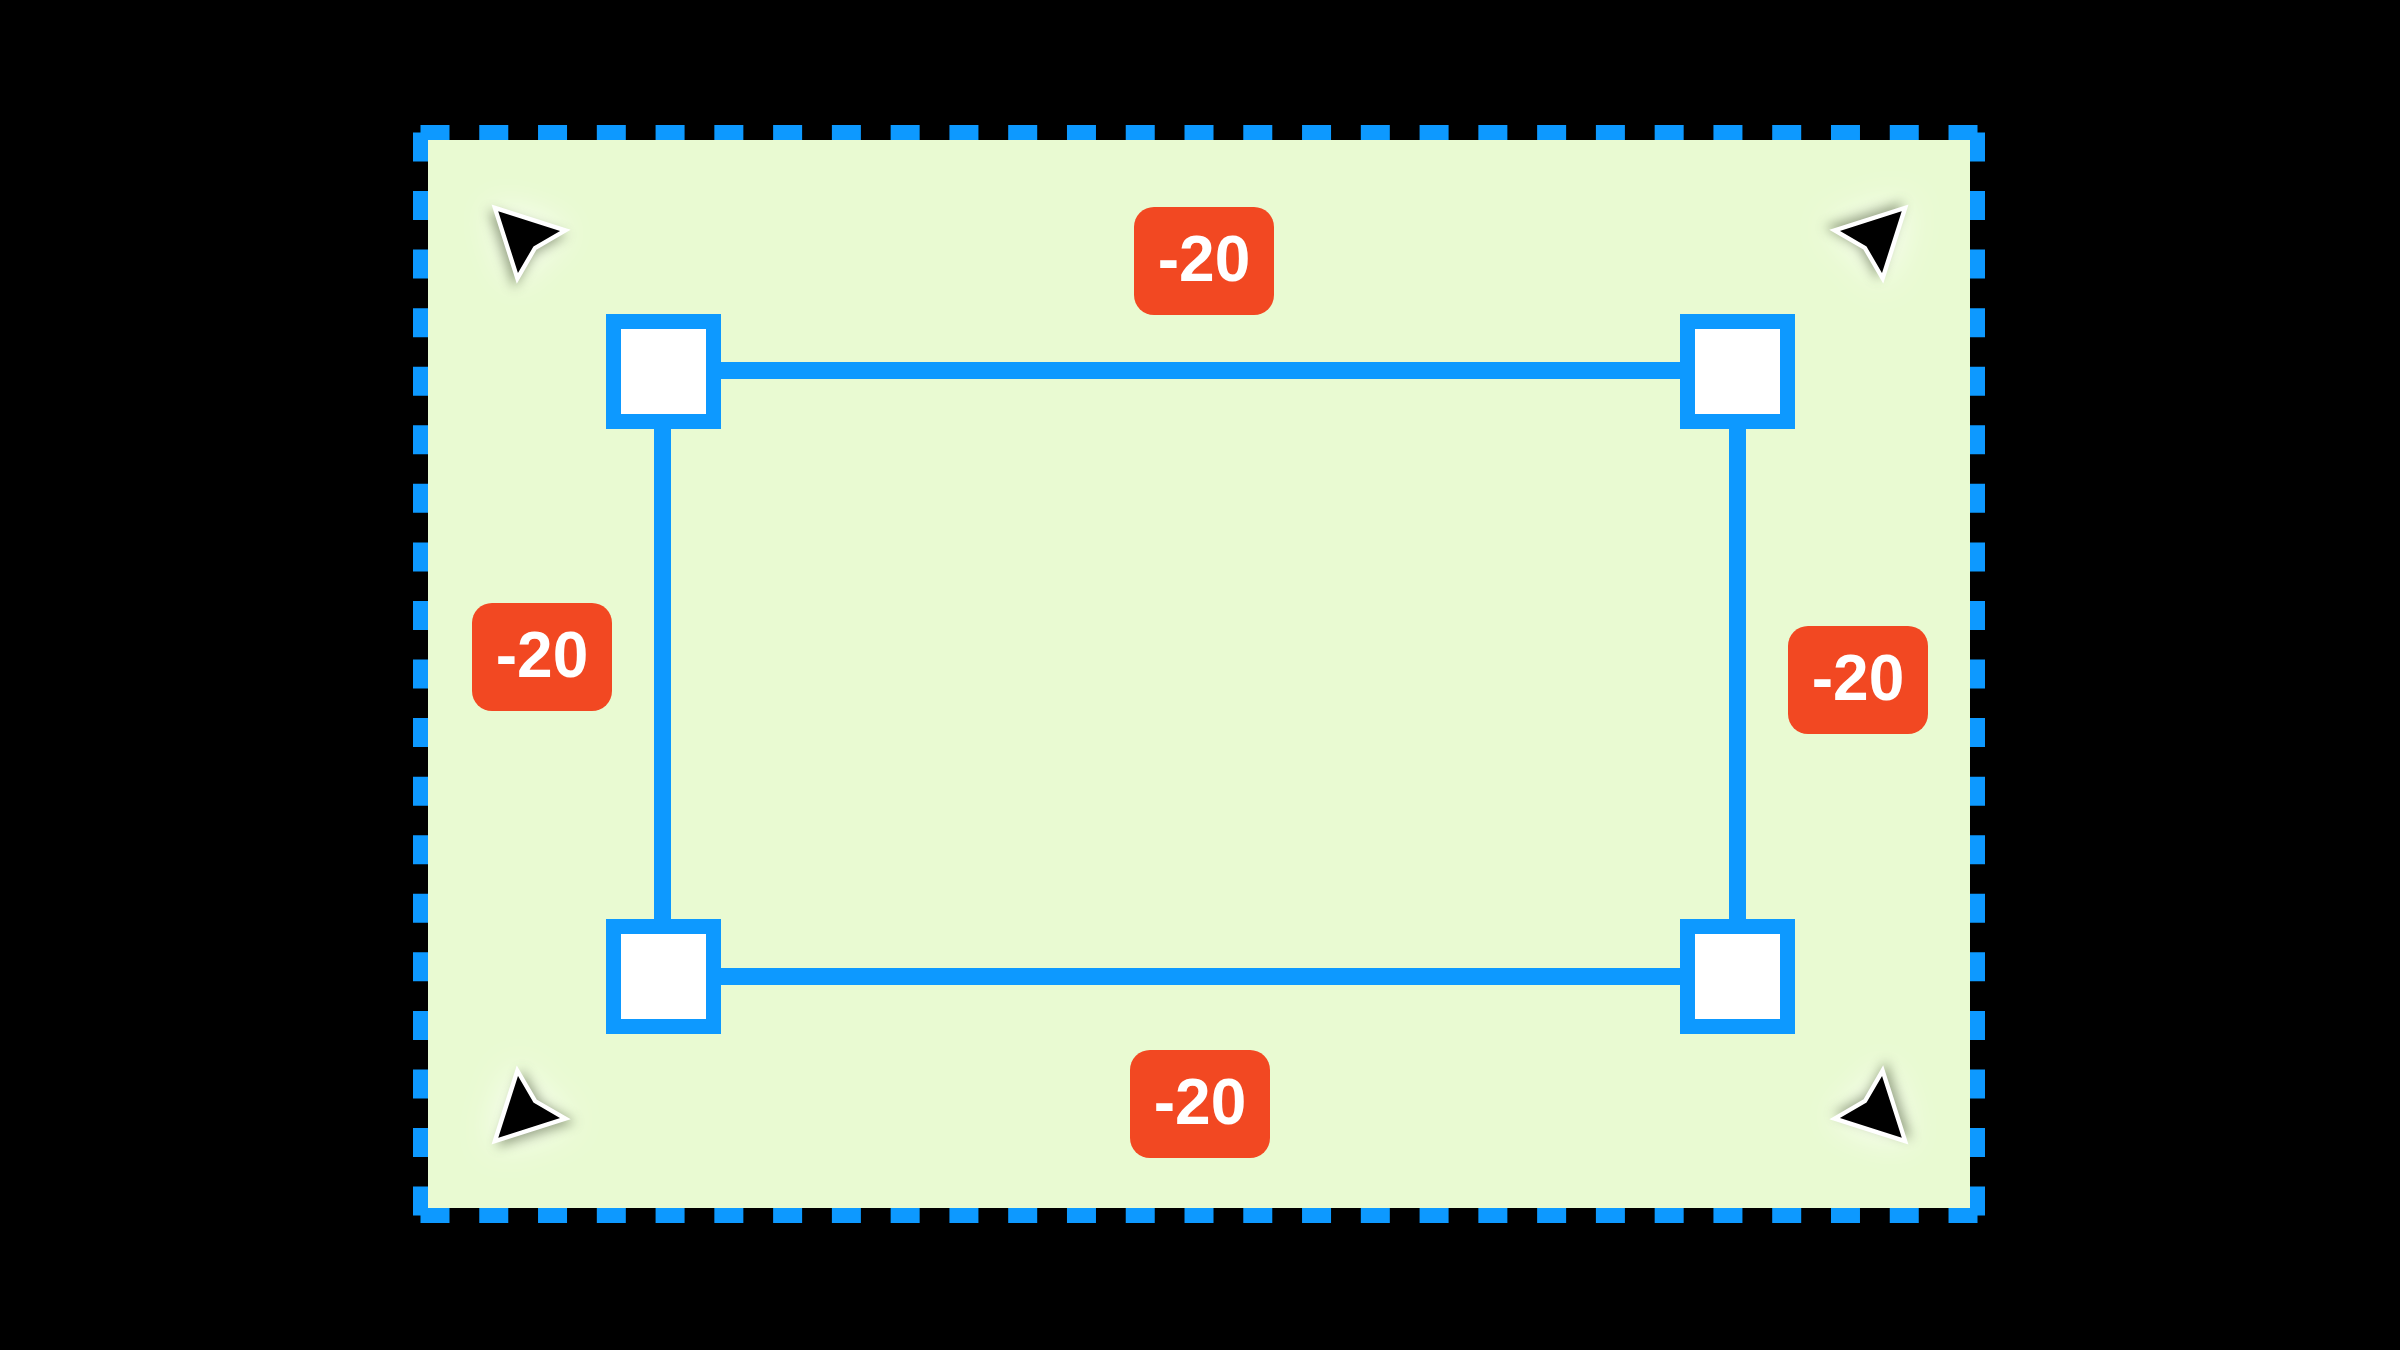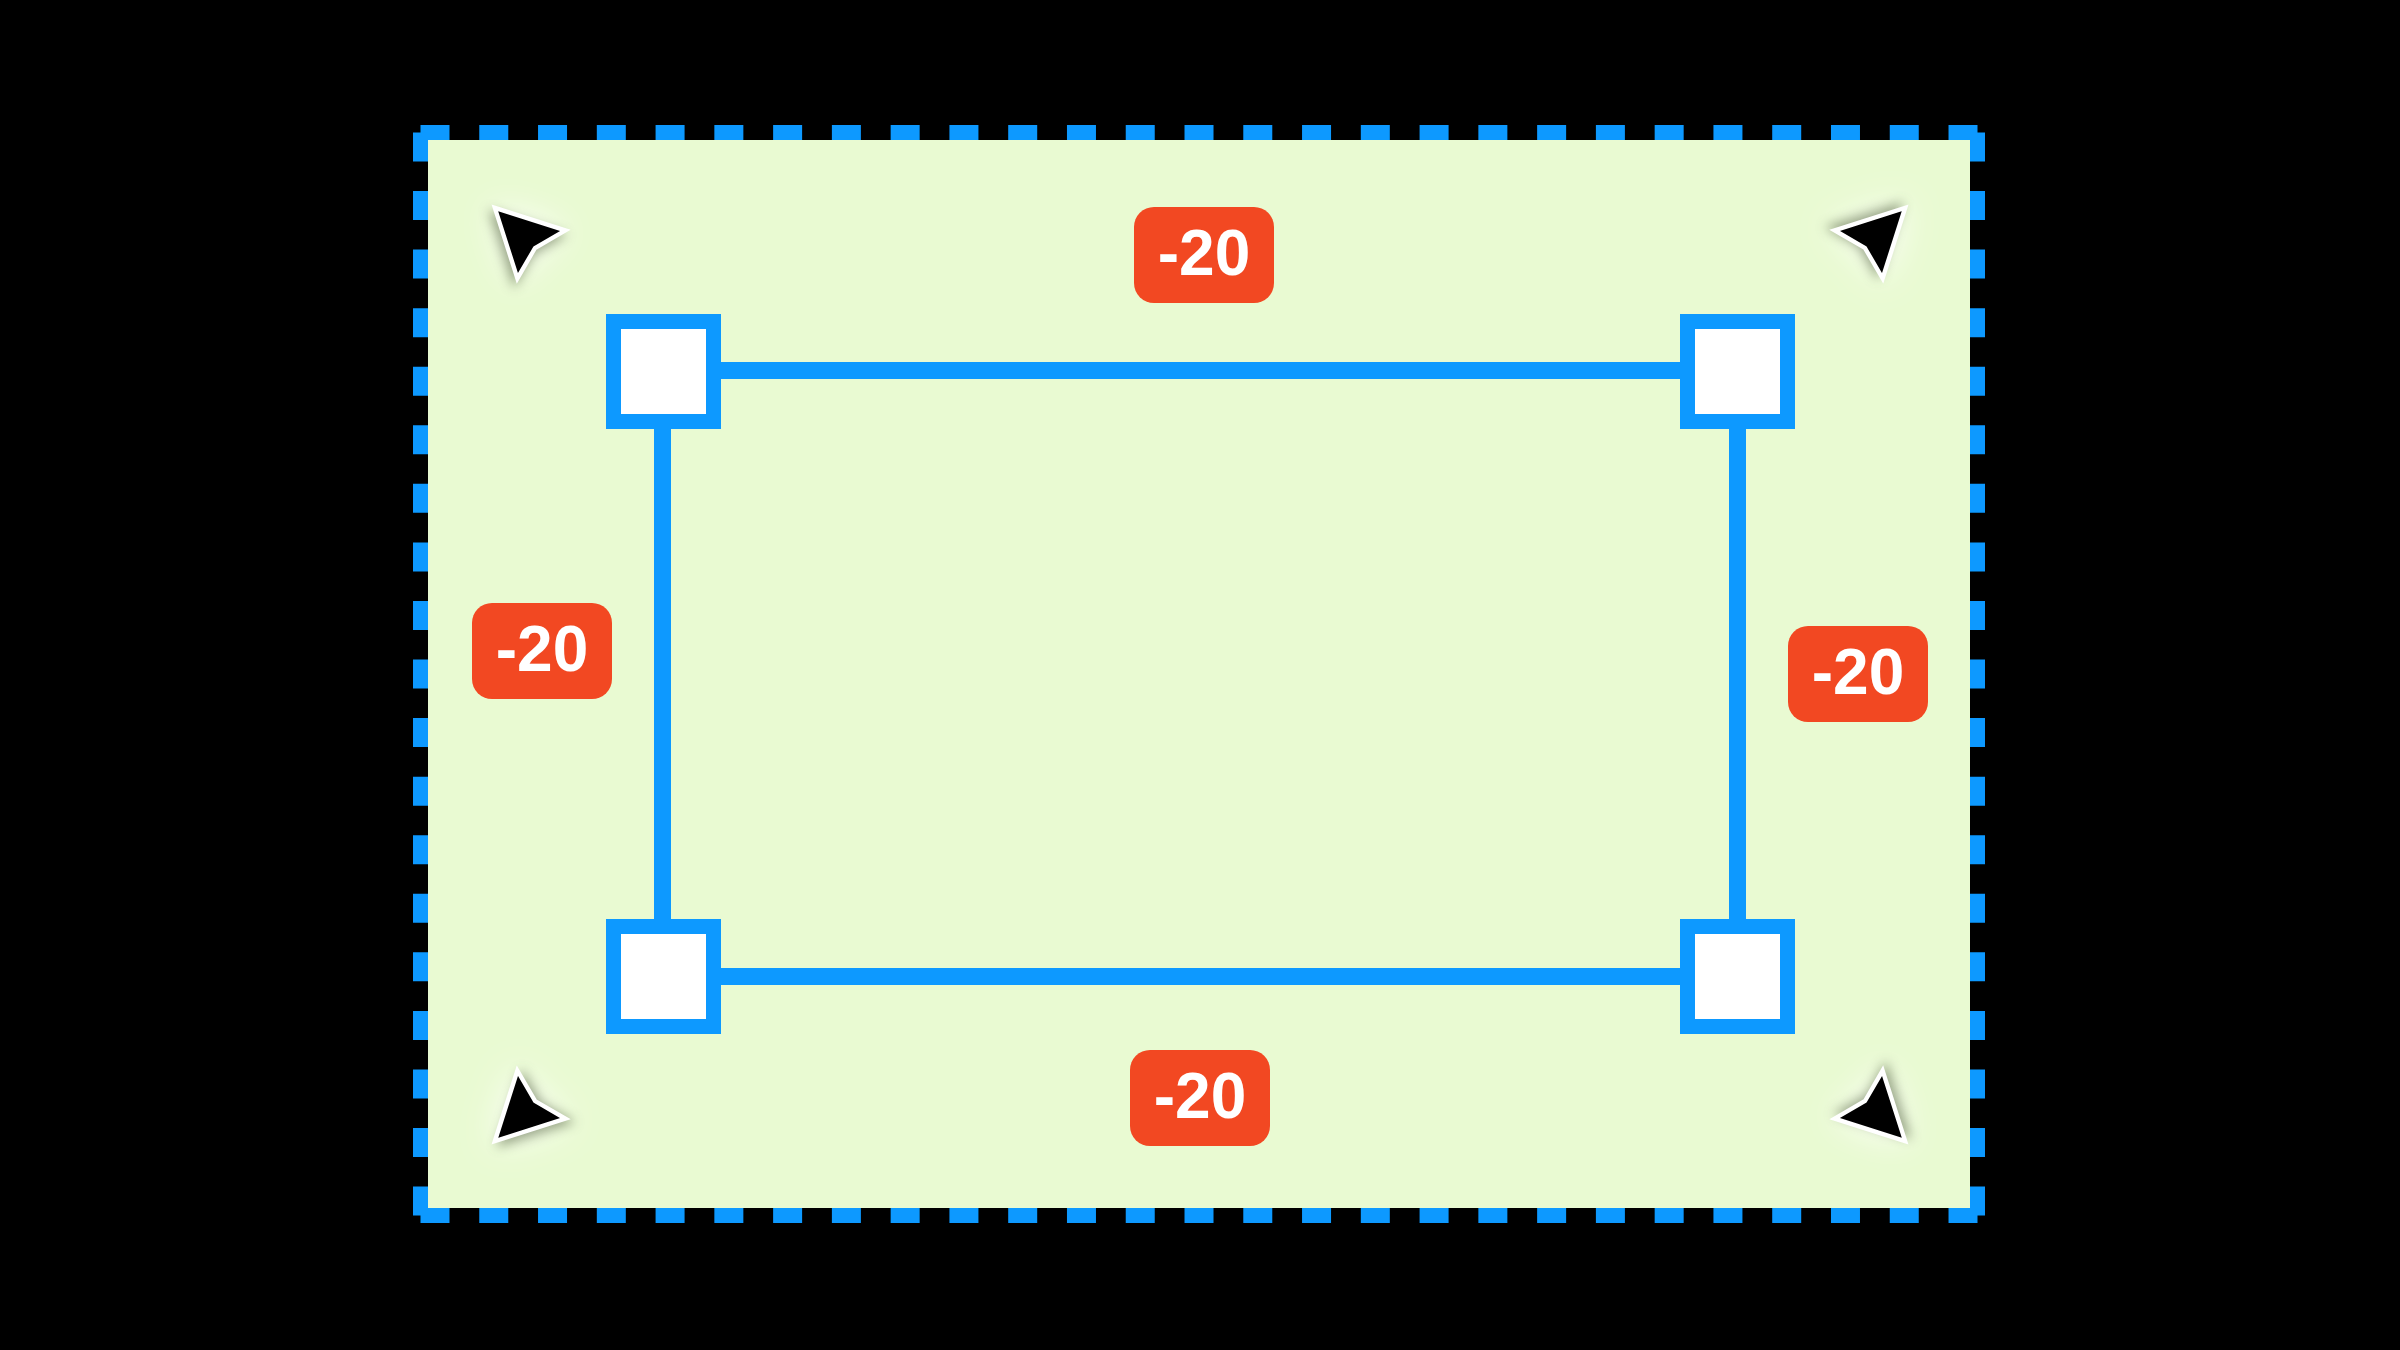--- a/index.html
+++ b/index.html
@@ -37,21 +37,21 @@
   }
   .handle {
     position: absolute;
     width: 115px; height: 115px;
     background: var(--handle-fill, #FFFFFF);
     border: 15px solid var(--accent-blue, #0D99FF);
     box-sizing: border-box;
   }
   .badge {
     position: absolute;
-    width: 140px; height: 96px;
+    width: 140px; height: 108px;
     background: var(--badge-orange, #F24822);
     border-radius: 20px;
     color: var(--label-text, #FFFFFF);
     display: flex;
     align-items: center;
     justify-content: center;
     font-size: 64px;
     font-weight: 700;
     line-height: 1;
     letter-spacing: 0px;

